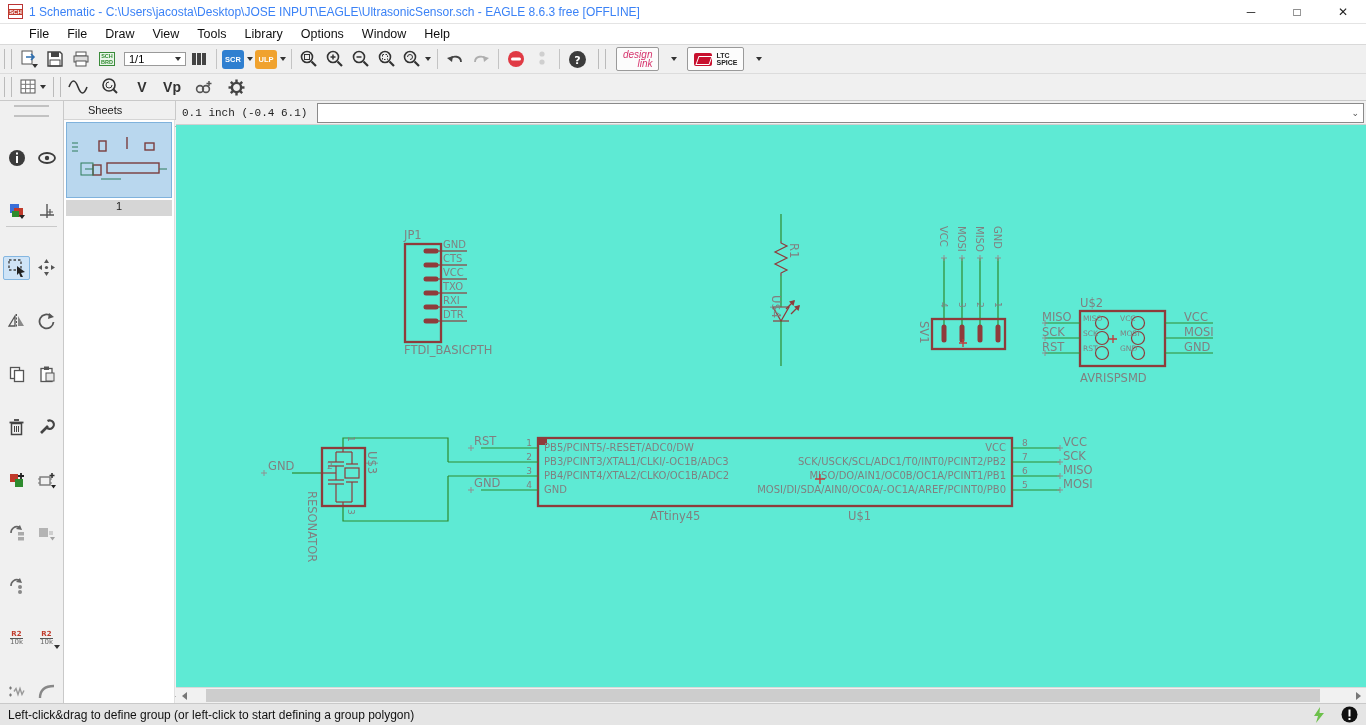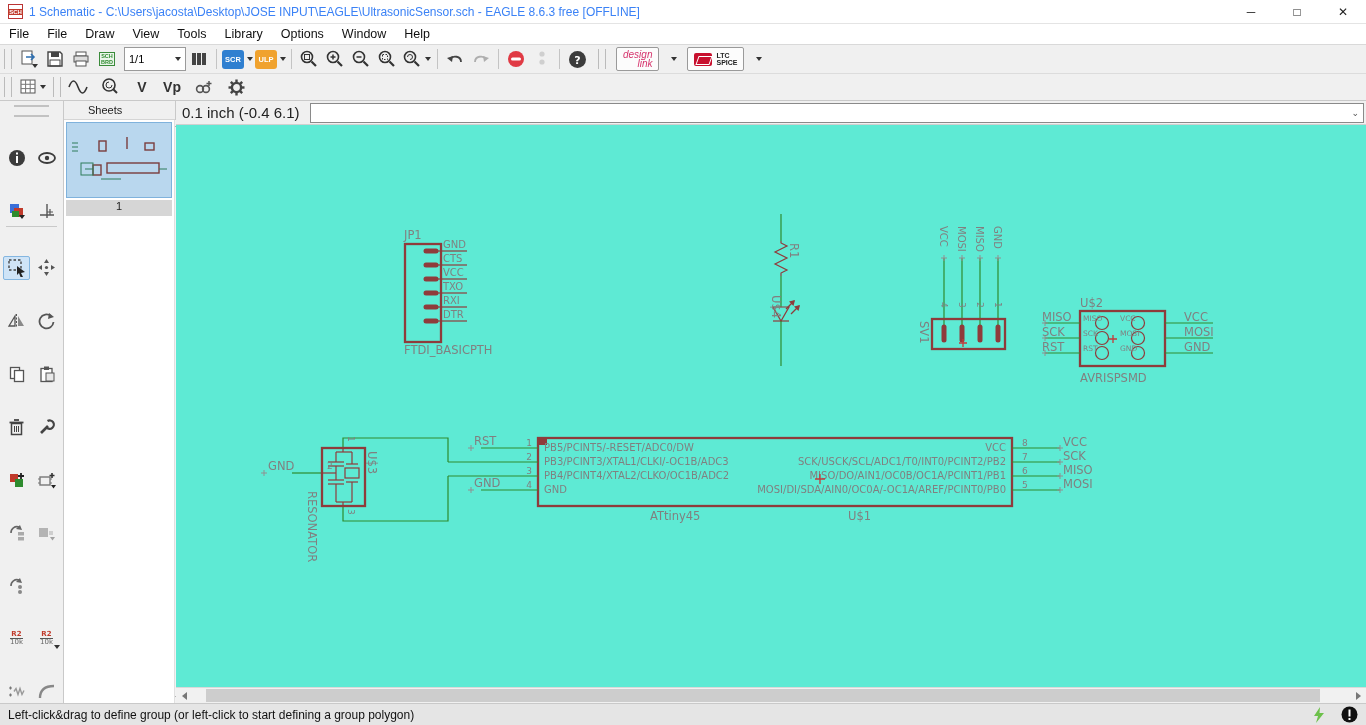--- a/index.html
+++ b/index.html
@@ -2,32 +2,32 @@
 <html><head>
 <meta charset="utf-8">
 <style>
   * { margin:0; padding:0; box-sizing:border-box; }
   html,body { width:1366px; height:725px; overflow:hidden;
     font-family:"Liberation Sans",sans-serif; background:#fff; }
   .titlebar { height:24px; background:#fff; display:flex; align-items:center; border-bottom:1px solid #e4e4e4;}
   .title-text { font-size:12px; color:#3b82f6; margin-left:6px; flex:1; white-space:nowrap; }
   .winbtns { display:flex; height:100%; }
   .winbtn { width:46px; height:100%; display:flex; align-items:center; justify-content:center; font-size:12px; color:#222; }
-  .menubar { height:21px; background:#fff; display:flex; align-items:center; padding-left:0; border-bottom:1px solid #d9d9d9;}
+  .menubar { height:21px; background:#fff; display:flex; align-items:center; padding-left:20px; border-bottom:1px solid #d9d9d9;}
   .menu-item { font-size:12.5px; color:#111; padding:2px 9px; }
   .tb { background:#f0f0f0; display:flex; align-items:center; }
   .tb1 { height:29px; border-bottom:1px solid #dcdcdc; }
   .tb2 { height:27px; border-bottom:1px solid #c9c9c9; }
   .grip { width:8px; height:20px; border-left:1px solid #bbb; border-right:1px solid #bbb; margin:0 4px 0 4px; }
   .vsep { width:1px; height:20px; background:#c4c4c4; margin:0 4px; }
   .tbtn { width:26px; height:24px; display:flex; align-items:center; justify-content:center; position:relative; border:1px solid transparent; border-radius:2px; }
   .tbtn.dd { width:33px; }
   .dda { width:0; height:0; border-left:3.5px solid transparent; border-right:3.5px solid transparent; border-top:4px solid #333; margin-left:3px; }
   .dis { opacity:.38; }
-  .combo { width:62px; height:24px; background:#fff; border:1px solid #9a9a9a; font-size:11px; display:flex; align-items:center; padding:0 4px; justify-content:space-between; }
+  .combo { width:62px; height:14px; background:#fff; border:1px solid #9a9a9a; font-size:11px; display:flex; align-items:center; padding:0 4px; justify-content:space-between; }
   .bigbtn { height:24px; background:#fcfcfc; border:1px solid #9a9a9a; border-radius:2px; display:flex; align-items:center; padding:0 6px; margin-left:6px; }
   .designlink { font-size:10px; color:#d6336c; font-style:italic; line-height:9px; text-align:left; }
   .ltc { display:flex; align-items:center; gap:4px; }
   .ltclogo { width:18px; height:13px; background:#c8102e; border-radius:2px; position:relative; }
   .ltclogo::after { content:""; position:absolute; left:3px; top:3px; width:12px; height:7px; border:1.5px solid #fff; transform:skewX(-20deg); }
   .ltctext { font-size:7px; line-height:7px; color:#222; font-weight:bold; text-align:left; }
   .main { display:flex; height:602px; }
   .palette { width:64px; background:#f0f0f0; border-right:1px solid #c9c9c9; padding-top:4px; }
   .pgrip { height:12px; margin:0 14px 4px 14px; border-top:2px solid #c2c2c2; border-bottom:2px solid #c2c2c2; }
   .prow { display:flex; justify-content:center; gap:3px; height:25px; align-items:center;margin-top:28px; }
@@ -42,21 +42,21 @@
   .sheets-list { flex:1; }
   .thumb { margin:2px; border:1px solid #7fb2dc; background:#b9d7ee; height:76px; }
   .thumb-label { height:16px; background:#d6d6d6; text-align:center; font-size:11px; color:#222; margin:0 2px; }
   .sheets-scroll { width:12px; background:#f2f2f2; border-left:1px solid #e0e0e0; display:flex; flex-direction:column; justify-content:space-between; align-items:center; padding:2px 0; }
   .tri-up { width:0;height:0;border-left:4px solid transparent;border-right:4px solid transparent;border-bottom:5px solid #888; }
   .tri-dn { width:0;height:0;border-left:4px solid transparent;border-right:4px solid transparent;border-top:5px solid #888; }
   .tri-l { width:0;height:0;border-top:4px solid transparent;border-bottom:4px solid transparent;border-right:5px solid #777; }
   .tri-r { width:0;height:0;border-top:4px solid transparent;border-bottom:4px solid transparent;border-left:5px solid #777; }
   .workcol { flex:1; display:flex; flex-direction:column; }
   .cmdrow { height:24px; background:#f0f0f0; display:flex; align-items:center; border-bottom:1px solid #d0d0d0; }
-  .coords { font-size:15px; color:#222; padding:0 10px 0 6px; white-space:nowrap; }
+  .coords { font-size:11px; color:#222; padding:0 10px 0 6px; white-space:nowrap;font-family:Liberation Mono, monospace; }
   .cmdbox { flex:1; height:20px; background:#fff; border:1px solid #8a8a8a; display:flex; align-items:center; margin-right:2px; }
   .cmdbox input { flex:1; border:none; outline:none; font-size:12px; height:16px; padding-left:3px; font-family:"Liberation Sans",sans-serif; }
   .cmd-dd { font-size:9px; color:#555; padding:0 4px; }
   .canvas { flex:1; position:relative; background:#5eead4; }
   .canvas svg { position:absolute; left:0; top:0; }
   .hscroll { height:16px; background:#f1f1f1; border-top:1px solid #d9d9d9; display:flex; align-items:center; }
   .hs-btn { width:16px; height:100%; display:flex; align-items:center; justify-content:center; }
   .hs-track { flex:1; height:100%; position:relative; }
   .hs-thumb { position:absolute; left:14px; right:30px; top:1px; bottom:1px; background:#cdcdcd; }
   .statusbar { height:22px; background:#e5e5e5; border-top:1px solid #c9c9c9; display:flex; align-items:center; font-size:12px; color:#111; padding:0 8px; }

